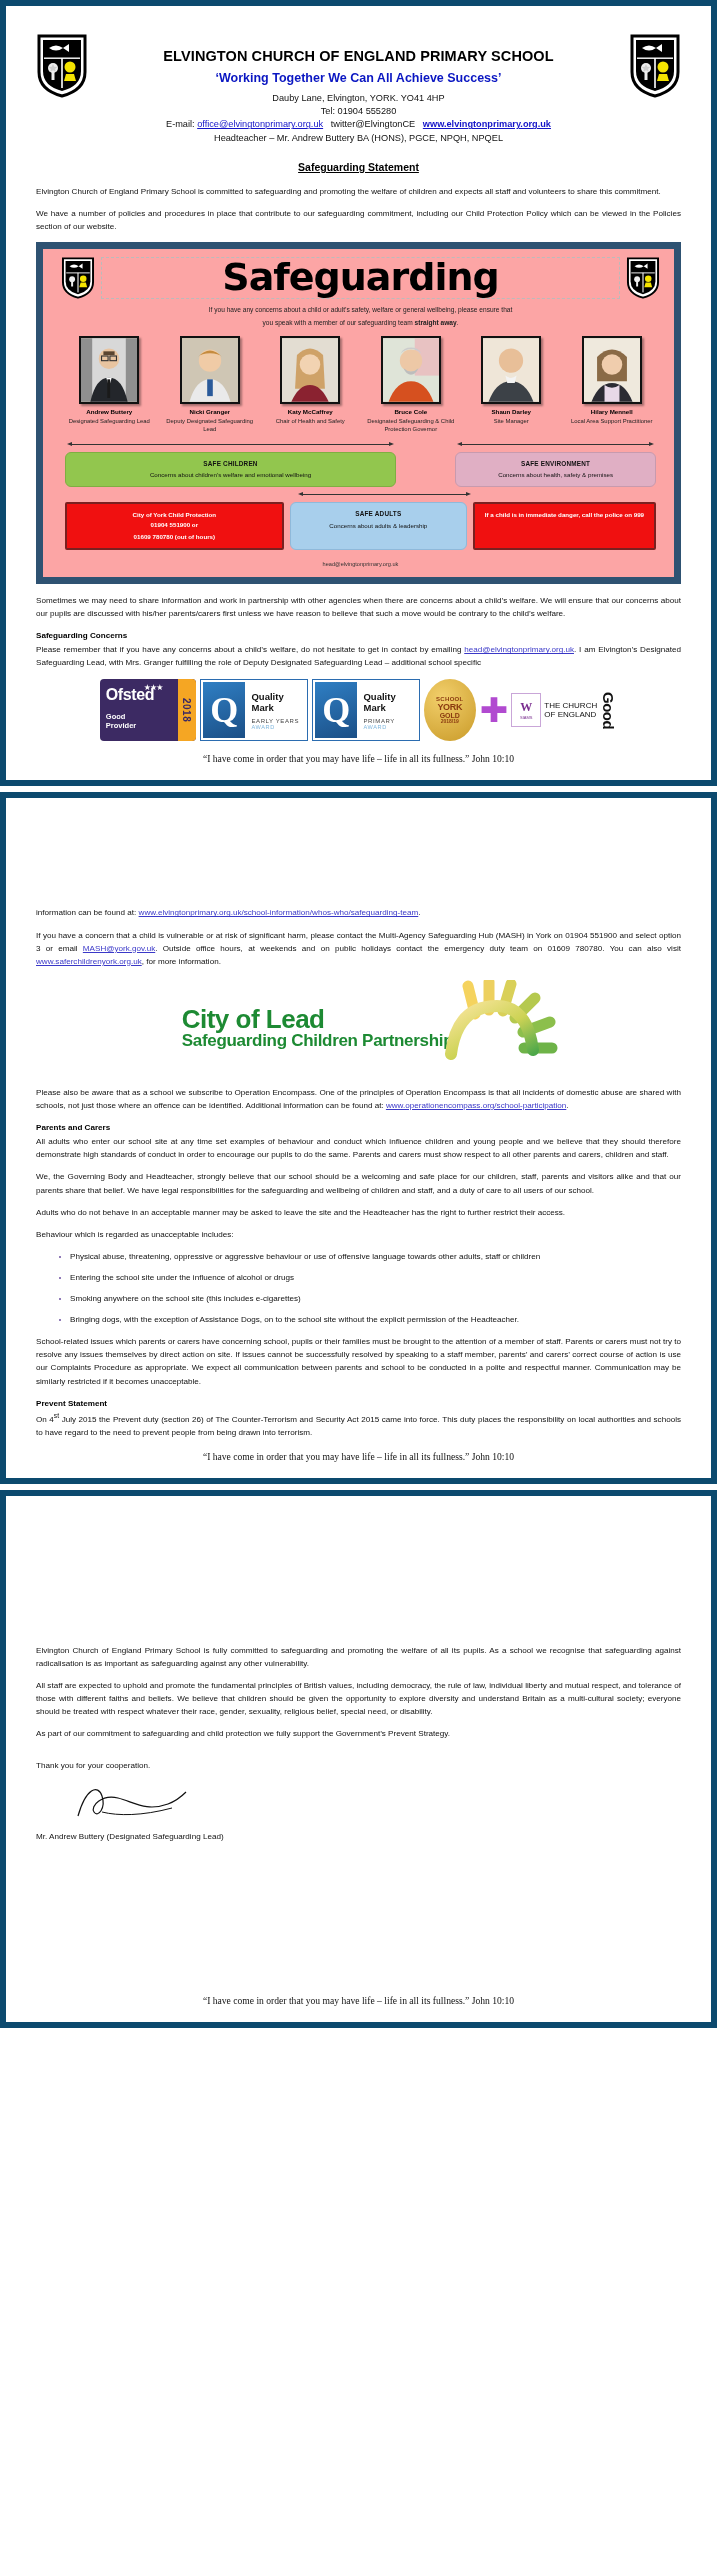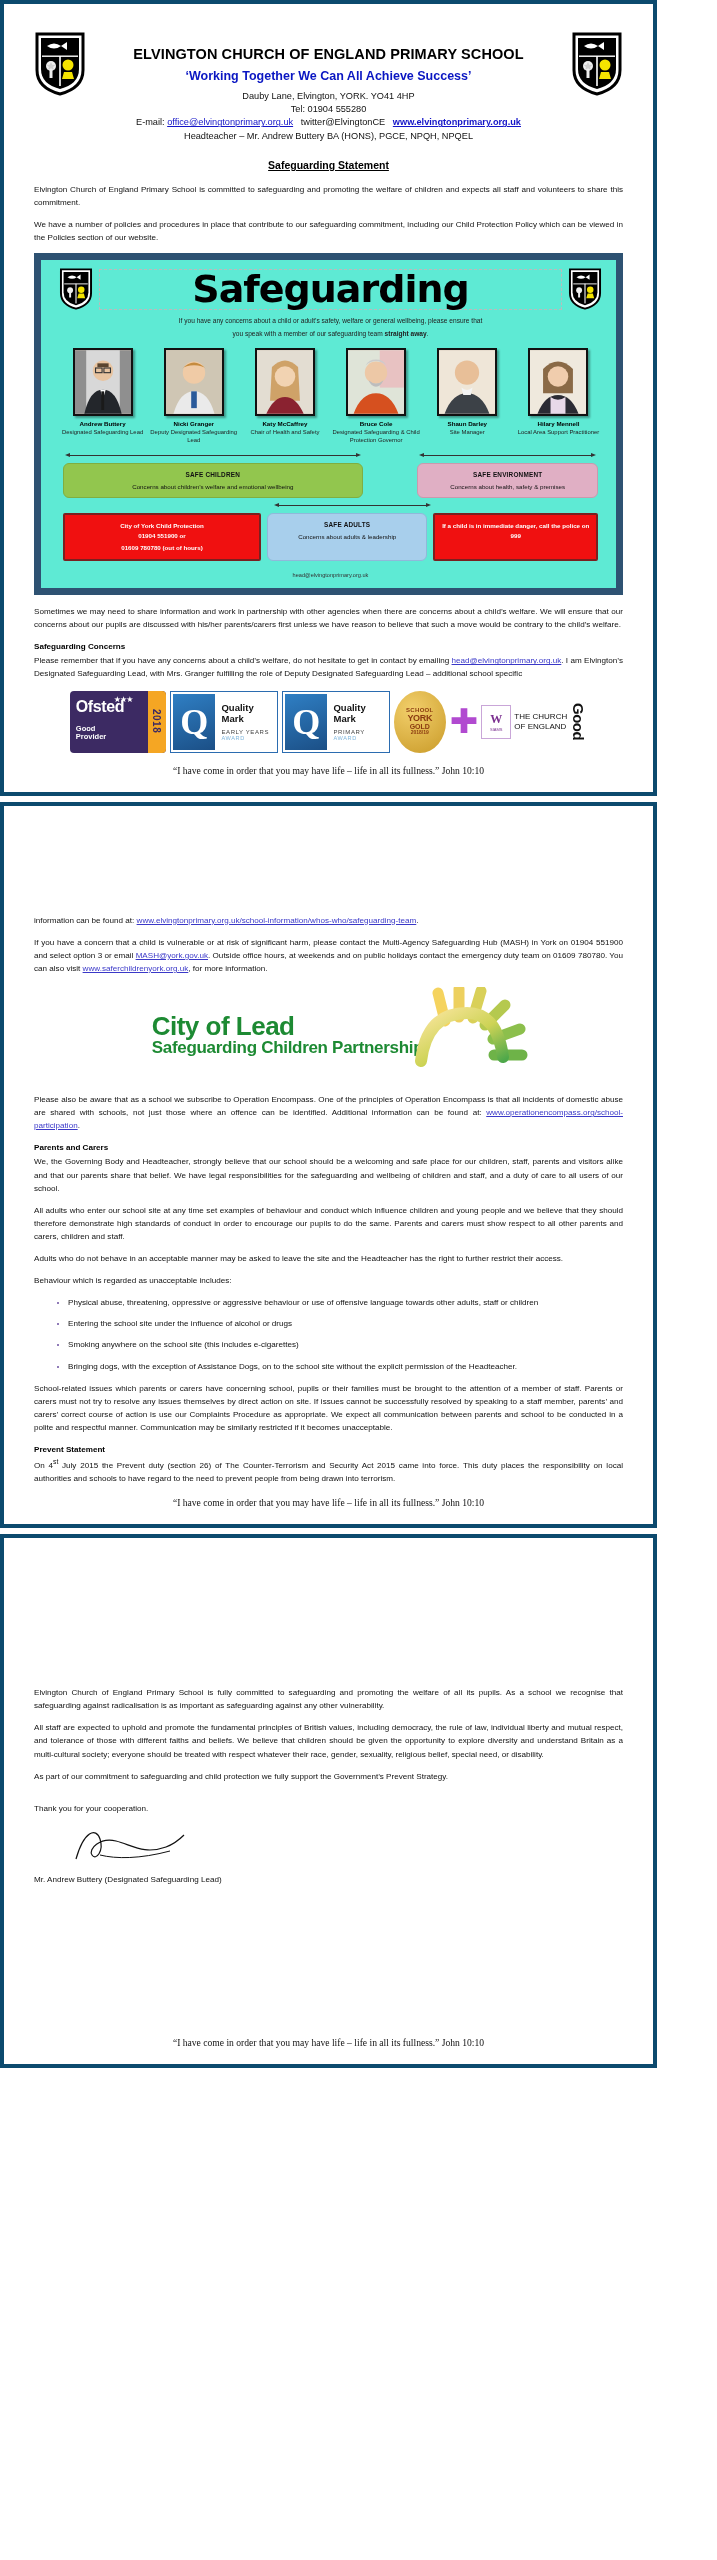--- a/index.html
+++ b/index.html
@@ -4,23 +4,23 @@
 <style>
   * { box-sizing: border-box; }
   html, body {
     margin: 0; padding: 0;
     background: #ffffff;
     font-family: "Liberation Sans", sans-serif;
   }
   body { width: 717px; }
 
   .page {
-    width: 657px;
+    width: 717px;
     background: #ffffff;
-    border: 4px solid #0c4a6e;
+    border: 6px solid #0c4a6e;
     margin: 0 0 6px 0;
     padding: 18px 30px 14px 30px;
     position: relative;
   }
   .page.p1 { padding-top: 22px; }
 
   
   .letterhead {
     display: flex;
     align-items: flex-start;
@@ -59,21 +59,21 @@
   .body p.tight { margin-bottom: 9px; }
   .sec-head { font-weight: bold; font-size: 8.1px; margin: 0 0 1px 0; color:#000; }
   .lnk { color: #3a38c8; text-decoration: underline; }
   ul.bul { margin: 2px 0 9px 0; padding-left: 34px; }
   ul.bul li { margin: 0 0 8px 0; font-size: 8.1px; line-height: 1.62; text-align: justify; }
   ul.bul li::marker { color: #6b4fa0; }
 
   
   .poster {
     border: 7px solid #2e5272;
-    background: #5eead4;
+    background: #fca5a5;
     margin: 4px 0 10px 0;
     padding: 6px 8px 8px 12px;
   }
   .poster-top { display: flex; align-items: center; justify-content: space-between; padding: 2px 6px 0 6px; }
   .poster-crest { width: 34px; height: 42px; flex: 0 0 34px; }
   .poster-crest svg { width: 34px; height: 42px; display:block; }
   .poster-title {
     flex: 1 1 auto; text-align: center;
     font-size: 38px; font-weight: bold; letter-spacing: -1px;
     font-family: "DejaVu Sans", sans-serif; color: #000;
@@ -517,22 +517,22 @@
             <stop offset="100%" stop-color="#4ea84a"></stop>
       </linearGradient>
         </defs>
     </svg>
   </div>
 
   <div class="body">
     <p><span>Please also be aware that as a school we subscribe to Operation Encompass.  One of the principles of Operation Encompass is that all incidents of domestic abuse are shared with schools, not just those where an offence can be identified.     Additional information can be found at: </span><a href="#" class="lnk">www.operationencompass.org/school-participation</a><span>.</span></p>
 
     <div class="sec-head">Parents and Carers</div>
+    <p>All adults who enter our school site at any time set examples of behaviour and conduct which influence children and young people and we believe that they should therefore demonstrate high standards of conduct in order to encourage our pupils to do the same. Parents and carers must show respect to all other parents and carers, children and staff.</p>
     <p>We, the Governing Body and Headteacher, strongly believe that our school should be a welcoming and safe place for our children, staff, parents and visitors alike and that our parents share that belief. We have legal responsibilities for the safeguarding and wellbeing of children and staff, and a duty of care to all users of our school.</p>
-    <p>All adults who enter our school site at any time set examples of behaviour and conduct which influence children and young people and we believe that they should therefore demonstrate high standards of conduct in order to encourage our pupils to do the same. Parents and carers must show respect to all other parents and carers, children and staff.</p>
     <p>Adults who do not behave in an acceptable manner may be asked to leave the site and the Headteacher has the right to further restrict their access.</p>
     <p class="tight">Behaviour which is regarded as unacceptable includes:</p>
 
     <ul class="bul">
       <li>Physical abuse, threatening, oppressive or aggressive behaviour or use of offensive language towards other adults, staff or children</li>
       <li>Entering the school site under the influence of alcohol or drugs</li>
       <li>Smoking anywhere on the school site (this includes e-cigarettes)</li>
       <li>Bringing dogs, with the exception of Assistance Dogs, on to the school site without the explicit permission of the Headteacher.</li>
     </ul>
 

